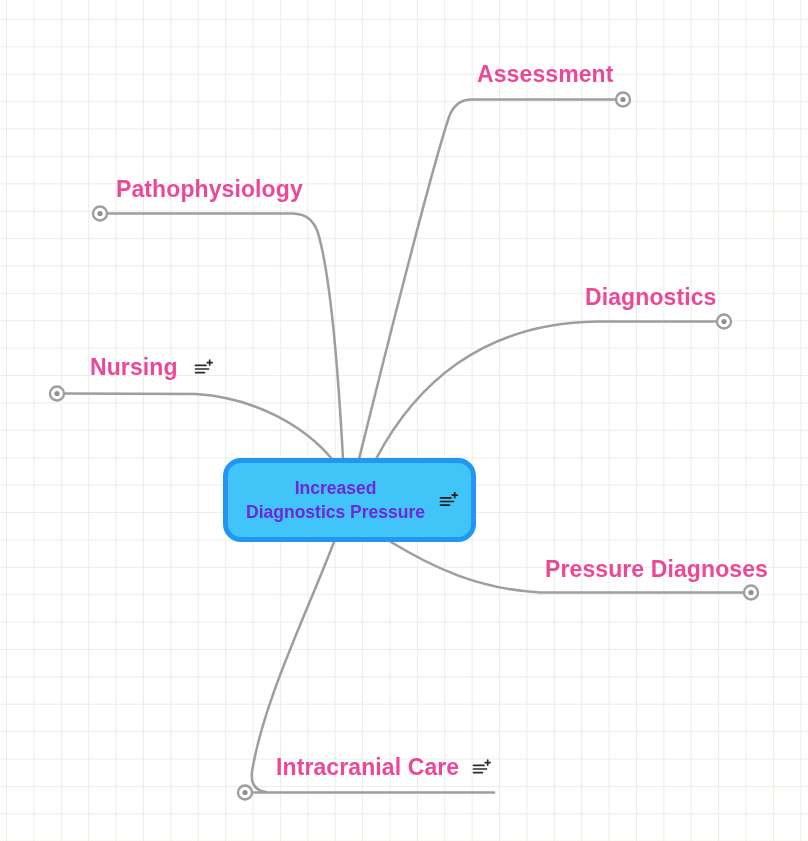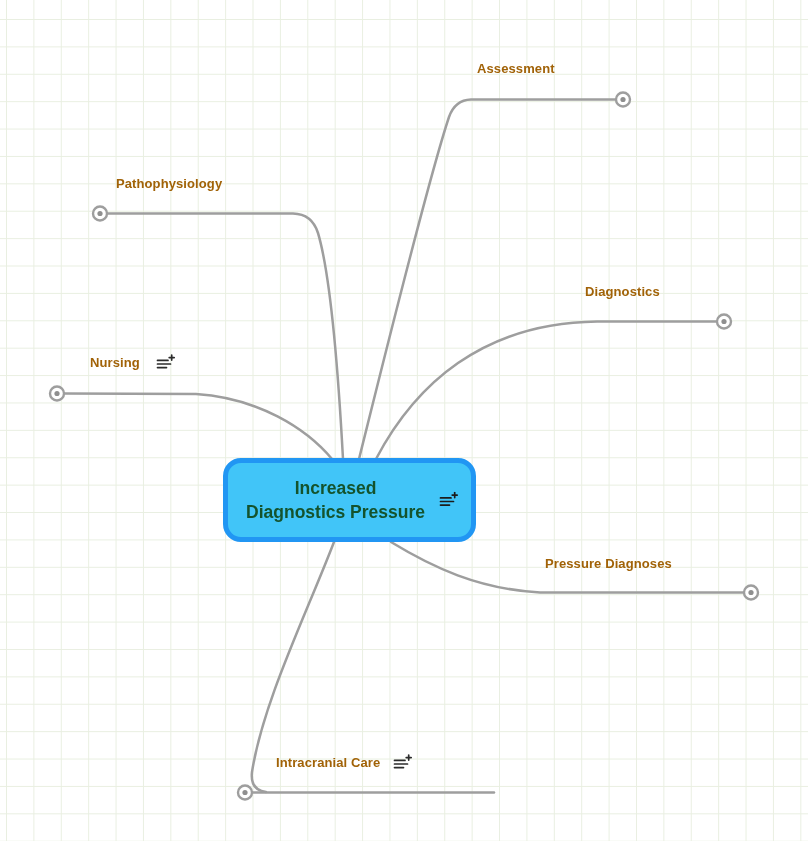--- a/index.html
+++ b/index.html
@@ -32,23 +32,23 @@
     fill: none;
     stroke: #9e9e9e;
     stroke-width: 2.5;
     stroke-linecap: round;
   }
   .branch-label {
     position: absolute;
     display: flex;
     align-items: center;
     gap: 13px;
-    font-size: 13px;
+    font-size: 23px;
     font-weight: bold;
-    color: #a16207;
+    color: #ec4899;
     letter-spacing: 0.1px;
     white-space: nowrap;
     cursor: pointer;
   }
   .note-icon svg {
     display: block;
   }
   .central-node {
     position: absolute;
     left: 223px;
@@ -64,21 +64,21 @@
     justify-content: center;
     cursor: pointer;
   }
   .central-node .node-text {
     flex: 1;
     text-align: center;
     padding-right: 28px;
     font-size: 17.5px;
     font-weight: bold;
     line-height: 24px;
-    color: #14532d;
+    color: #6d28d9;
   }
   .central-node .note-icon {
     position: absolute;
     right: 13px;
     top: 50%;
     transform: translateY(-50%);
   }
 </style>
 </head>
 <body>

